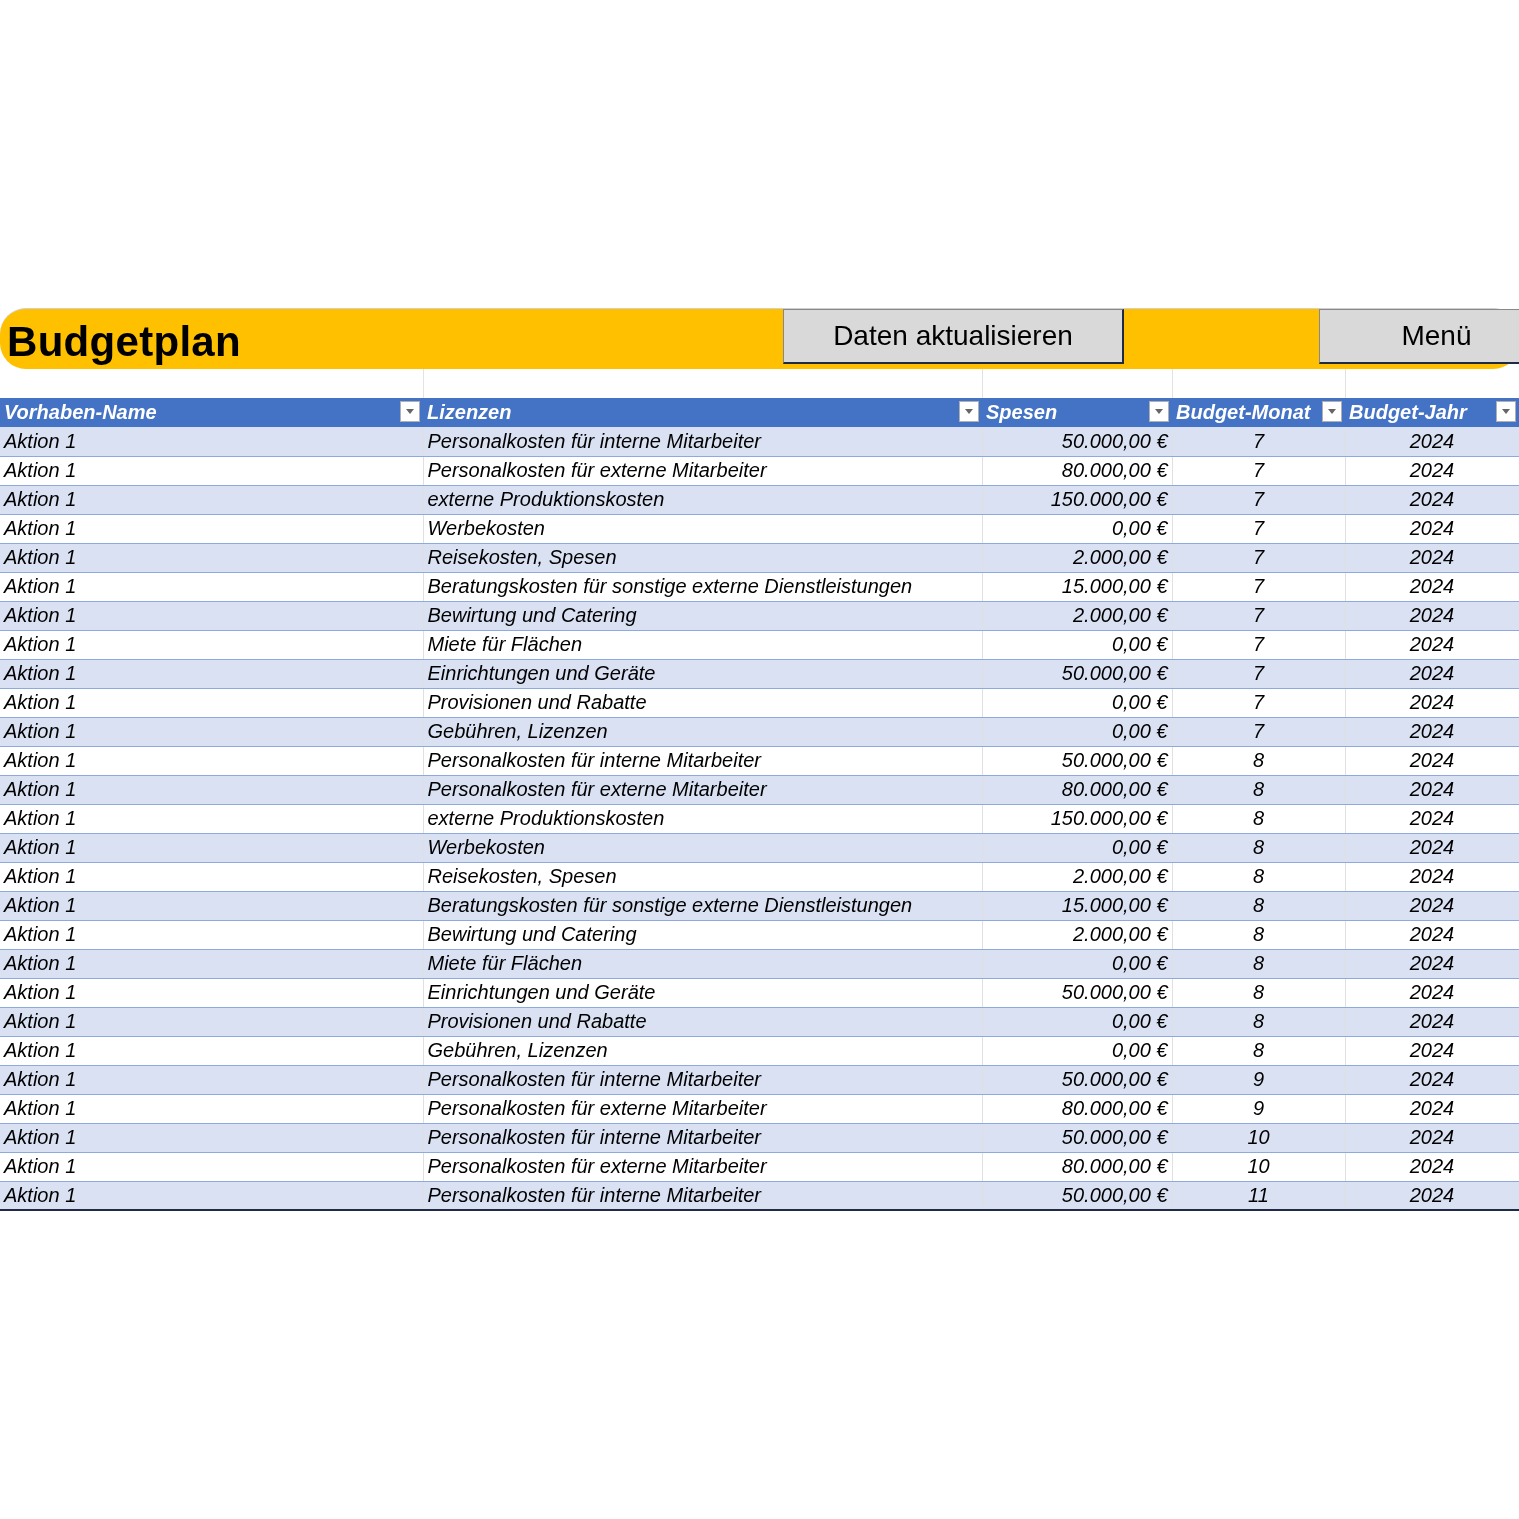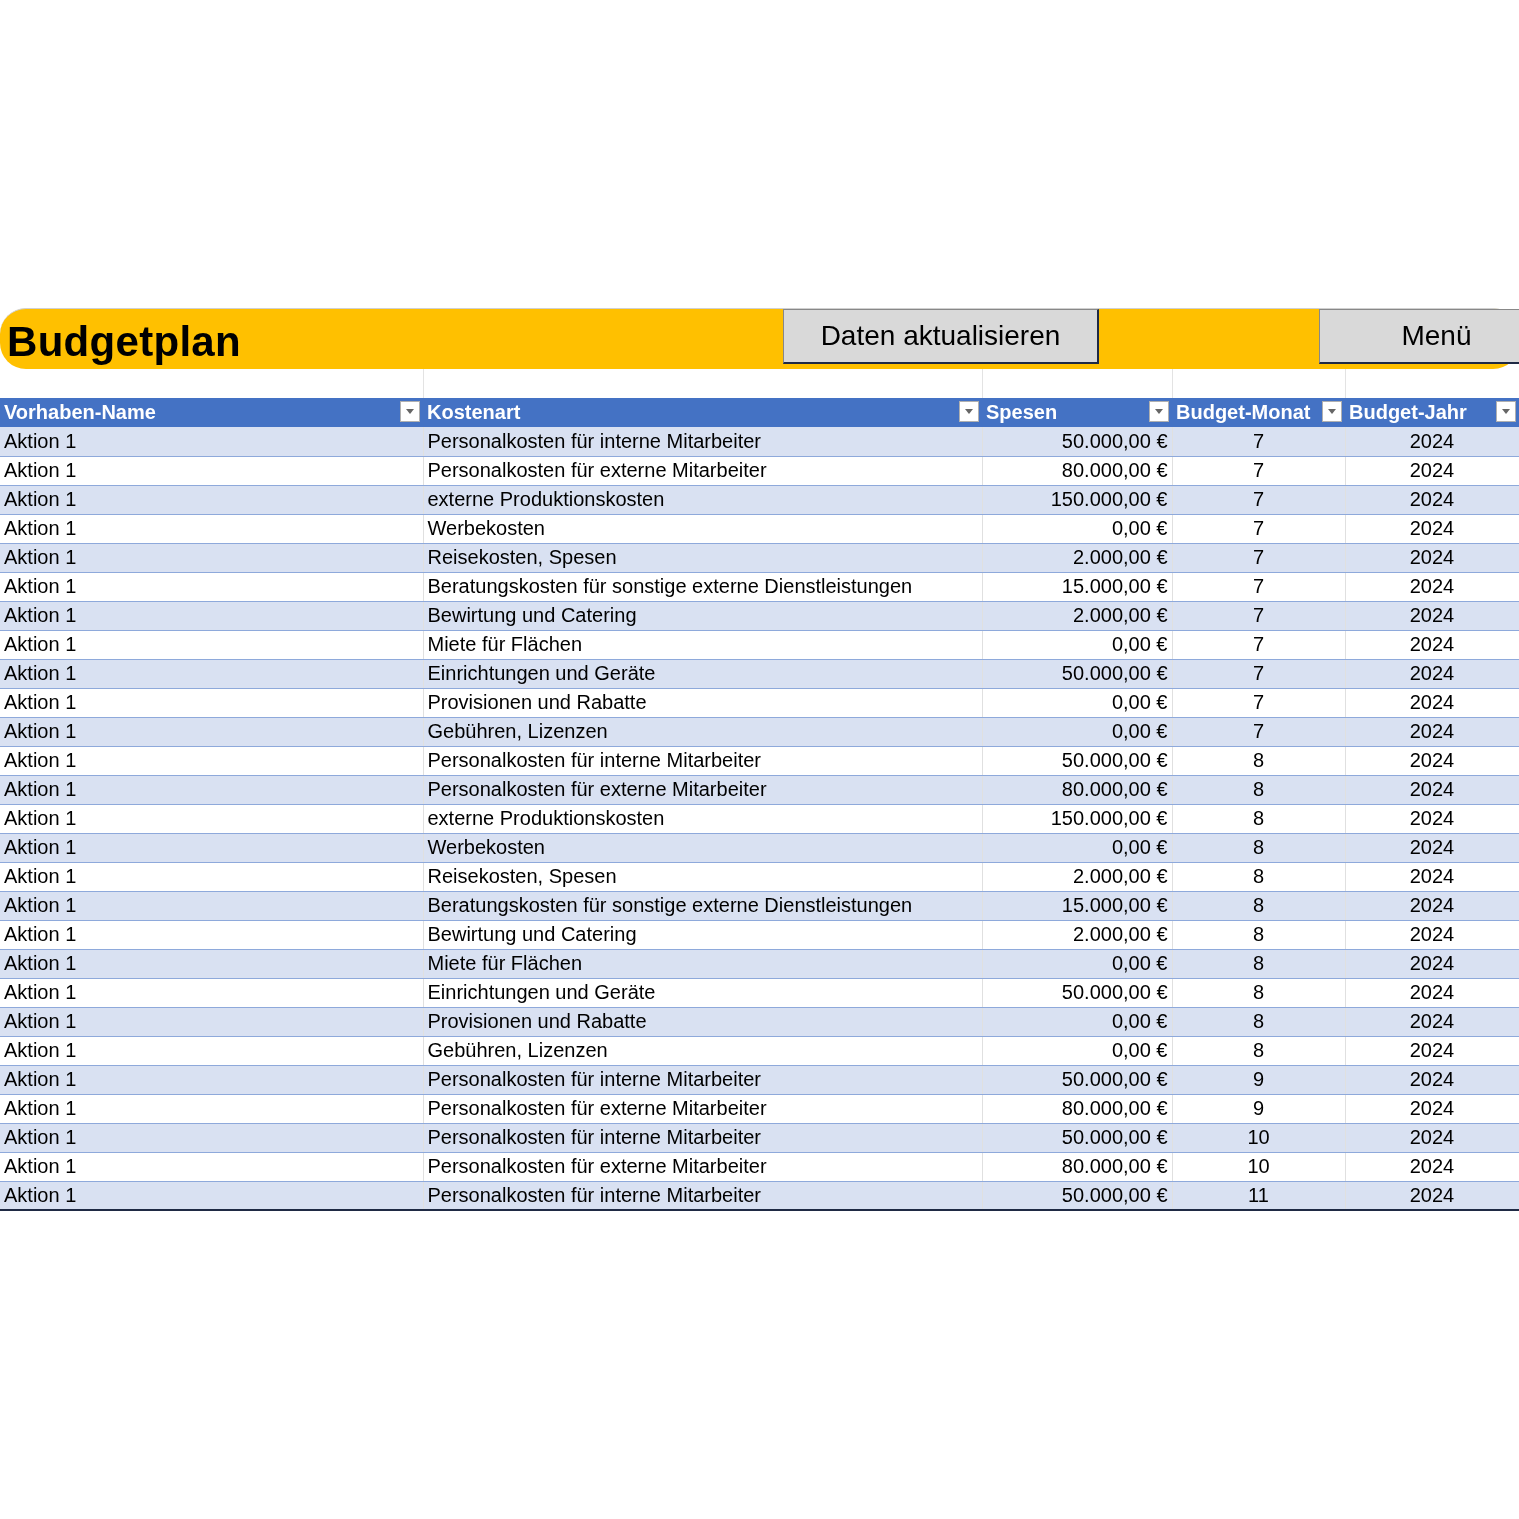--- a/index.html
+++ b/index.html
@@ -4,25 +4,25 @@
 <style>
   html, body { margin:0; padding:0; background:#ffffff; }
   body { width:1519px; height:1519px; position:relative; overflow:hidden;
          font-family:"Liberation Sans", "DejaVu Sans", sans-serif; color:#000; }
   .sheet { position:absolute; left:0; top:308px; width:1519px; }
   .title-bar { position:relative; height:60px; background:#FFC000; border-top:1px solid #d0d0d0;border-radius:26px; }
   .title { position:absolute; left:7px; top:8px; font-size:42px; font-weight:bold; line-height:50px; letter-spacing:0.3px; }
   .btn { position:absolute; top:0; height:55px; background:#D9D9D9; border:1px solid #888;
          border-right:2px solid #1F2A44; border-bottom:2px solid #1F2A44;
          font-size:28px; display:flex; align-items:center; justify-content:center; box-sizing:border-box; cursor:pointer; }
-  .btn-update { left:783px; width:316px; }
+  .btn-update { left:783px; width:341px; }
   .btn-menu { left:1319px; width:236px; }
   .blank-row { height:29px; position:relative; background:#fff; }
   .blank-row .sep { position:absolute; top:0; bottom:0; width:1px; background:#e3e3e3; }
-  table { border-collapse:collapse; table-layout:fixed; width:1519px; font-size:20px; }
+  table { border-collapse:collapse; table-layout:fixed; width:1519px; font-size:20px;font-style:italic; }
   col.c1 { width:423px; } col.c2 { width:559px; } col.c3 { width:190px; } col.c4 { width:173px; } col.c5 { width:174px; }
   th { background:#4472C4; color:#fff; font-weight:bold; text-align:left; height:29px; padding:0 0 0 4px;
        position:relative; box-sizing:border-box; white-space:nowrap; }
   th .filt { position:absolute; right:3px; top:3px; width:20px; height:21px; background:#fff; border:1px solid #b0b0b0;
              box-sizing:border-box; display:flex; align-items:center; justify-content:center; cursor:pointer; }
   th .filt::after { content:""; border-left:4px solid transparent; border-right:4px solid transparent; border-top:5px solid #666; }
   td { height:29px; padding:0 4px; box-sizing:border-box; white-space:nowrap; border-bottom:1px solid #8EA9DB; }
   td + td { border-left:1px solid #e0e0e0; }
   tr.odd td { background:#D9E1F2; }
   tr.even td { background:#ffffff; }
@@ -50,21 +50,21 @@
     <colgroup>
         <col class="c1">
         <col class="c2">
         <col class="c3">
         <col class="c4">
         <col class="c5">
       </colgroup>
     <thead>
       <tr>
         <th><span>Vorhaben-Name</span><span class="filt"></span></th>
-        <th><span>Kostenart</span><span class="filt"></span></th>
+        <th><span>Lizenzen</span><span class="filt"></span></th>
         <th><span>Spesen</span><span class="filt"></span></th>
         <th><span>Budget-Monat</span><span class="filt"></span></th>
         <th><span>Budget-Jahr</span><span class="filt"></span></th>
       </tr>
     </thead>
     <tbody id="tbody">
         <tr class="odd">
           <td>Aktion 1</td>
           <td>Personalkosten für interne Mitarbeiter</td>
           <td class="num">50.000,00 €</td>

